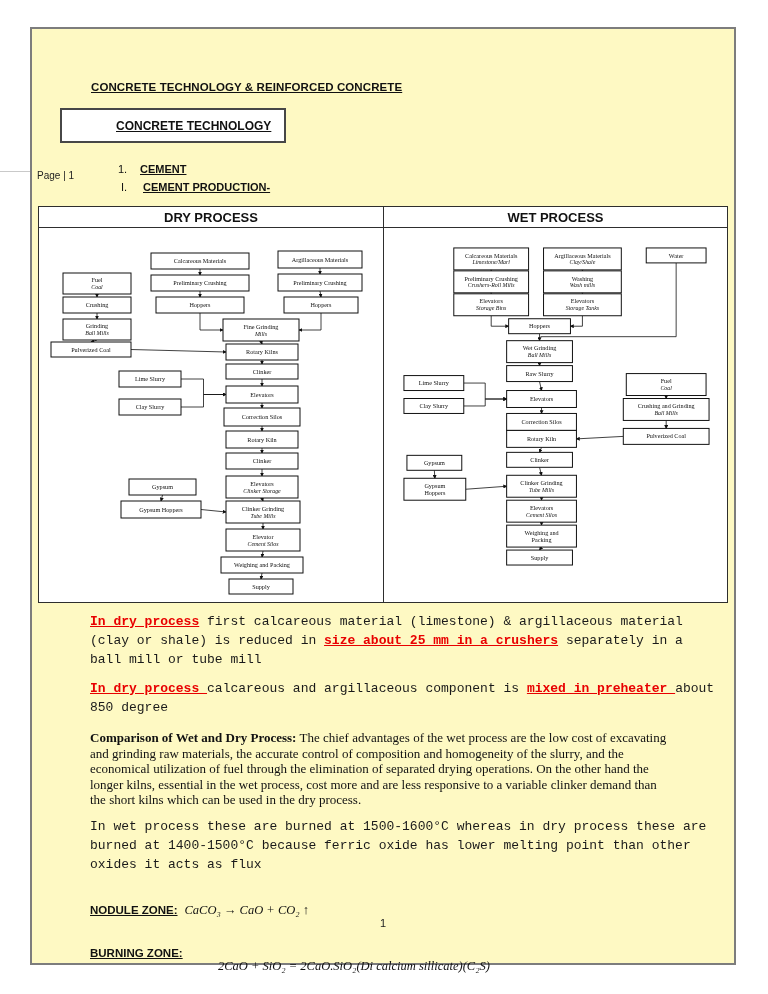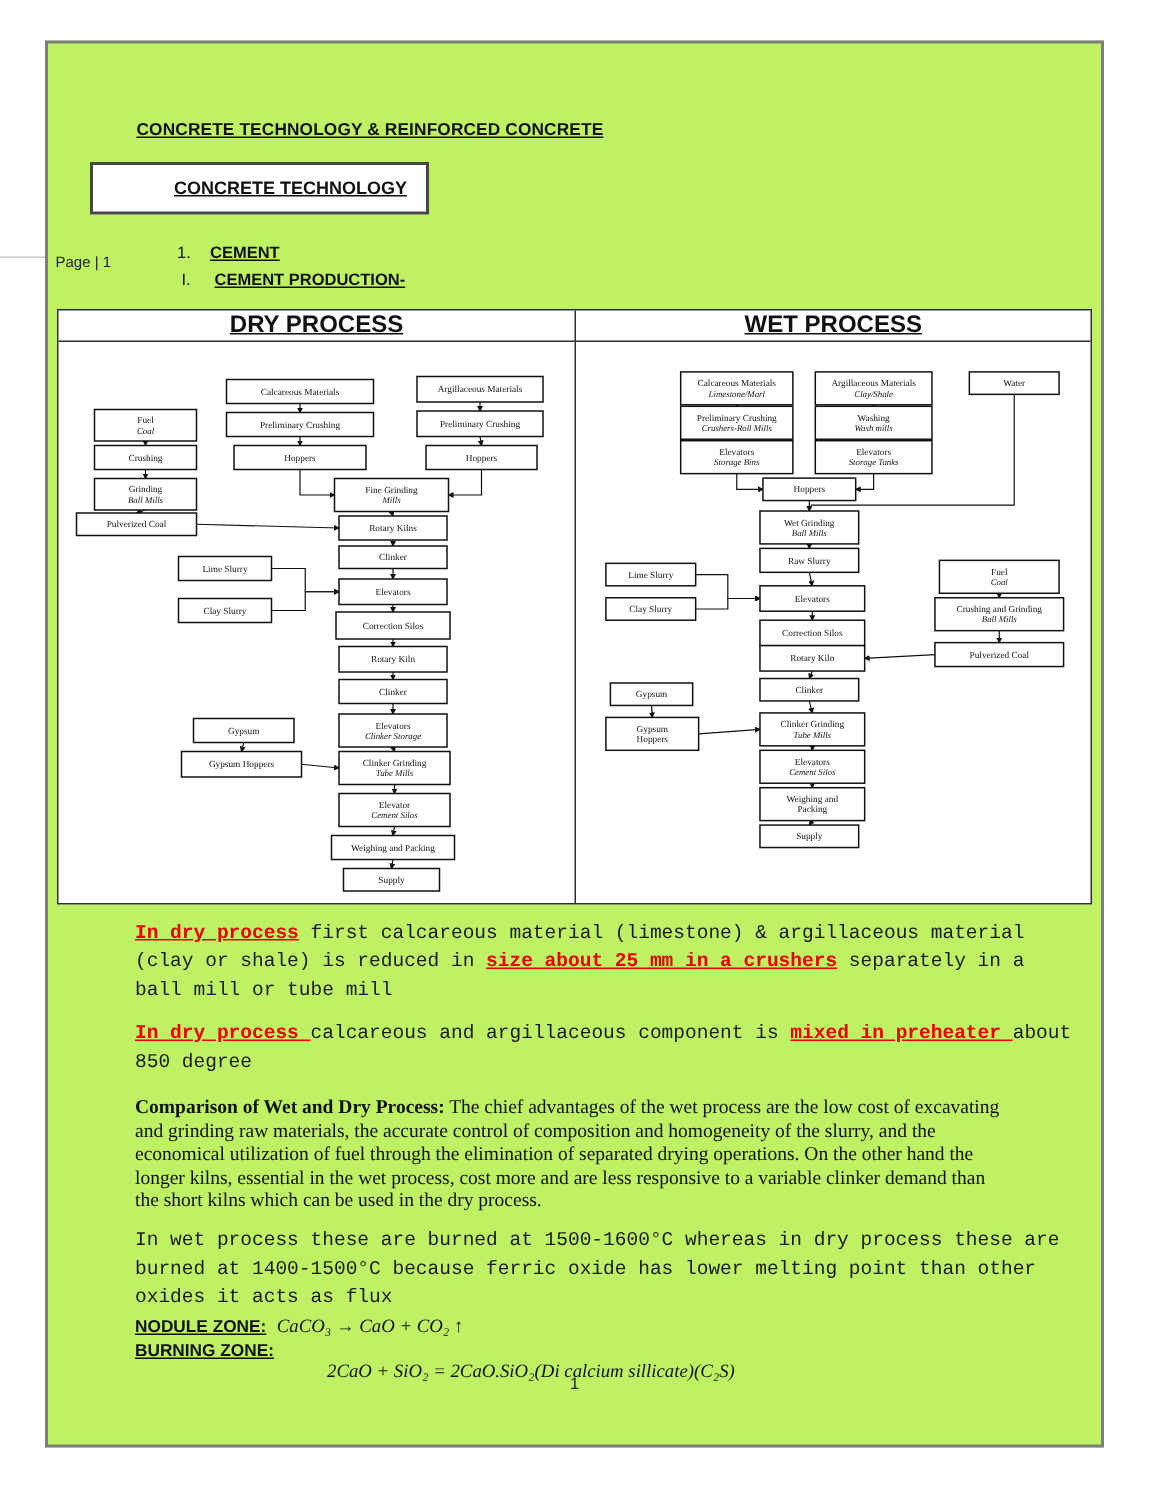--- a/index.html
+++ b/index.html
@@ -2,21 +2,21 @@
 <html><head>
 <meta charset="utf-8">
 <style>
   html,body{margin:0;padding:0;}
   body{
     width:768px;height:994px;background:#ffffff;position:relative;
     font-family:"Liberation Sans", sans-serif;color:#1a1a1a;overflow:hidden;
   }
   .page{
     position:absolute;left:30px;top:27px;width:702px;height:934px;
-    border:2px solid #7d7d7d;background:#bef264;
+    border:2px solid #7d7d7d;background:#fef9c3;
   }
   .margin-rule{position:absolute;left:0;top:171px;width:30px;border-top:1px solid #c9c9c9;}
   .doc-title{
     position:absolute;left:59px;top:52px;font-size:11.5px;font-weight:700;
     text-decoration:underline;letter-spacing:.1px;color:#111;
   }
   .subtitle-box{
     position:absolute;left:28px;top:79px;border:2px solid #474747;
     padding:6px 13px 7px 11px;background:#fff;
   }
@@ -27,38 +27,38 @@
   .cement-list .marker{width:22px;color:#111;}
   .cement-list .row:nth-child(2) .marker{padding-left:3px;}
   .cement-list .lbl{font-weight:700;text-decoration:underline;color:#111;}
   .process-table{
     position:absolute;left:6px;top:177px;width:688px;height:395px;
     border:1.5px solid #2e2e2e;display:grid;
     grid-template-columns:1fr 1fr;grid-template-rows:21px 1fr;background:#fff;
   }
   .process-table .th{
     display:flex;align-items:center;justify-content:center;
-    font-size:16px;font-weight:700;text-decoration:underline;color:#111;
+    font-size:13px;font-weight:700;color:#111;
     border-bottom:1.5px solid #2e2e2e;
   }
   .process-table .th.right, .process-table .cell.right{border-left:1.5px solid #2e2e2e;}
   .process-table .cell{overflow:hidden;padding-top:1px;}
   .process-table .cell svg{display:block;}
   .text-block{position:absolute;left:58px;top:583px;width:628px;}
   .para{font-size:13px;line-height:19px;color:#1a1a1a;font-family:Liberation Mono, monospace;}
   .para.sans2{margin-top:10px;}
   .para.serif{
     font-family:"Liberation Serif","DejaVu Serif",serif;font-size:13px;
     line-height:15.5px;margin-top:13px;width:578px;color:#111;
   }
   .para.sans3{margin-top:9px;width:624px;}
   .r{color:#e80000;font-weight:700;text-decoration:underline;}
   .b{font-weight:700;}
   .up{font-style:normal;}
-  .zone-row{margin-top:3px;display:flex;align-items:baseline;}
+  .zone-row{margin-top:29px;display:flex;align-items:baseline;}
   .zone-label{font-weight:700;text-decoration:underline;font-size:11.5px;color:#111;white-space:nowrap;}
   .formula{
     font-family:"Liberation Serif","DejaVu Serif",serif;font-style:italic;
     font-size:12.5px;color:#111;
   }
   .nodule .formula{margin-left:7px;}
   .burning-label{width:128px;flex:0 0 128px;}
   .formula-2{margin-left:128px;margin-top:0;font-style:italic;}
   .footer-page-number{
     position:absolute;left:0;right:0;top:888px;text-align:center;

